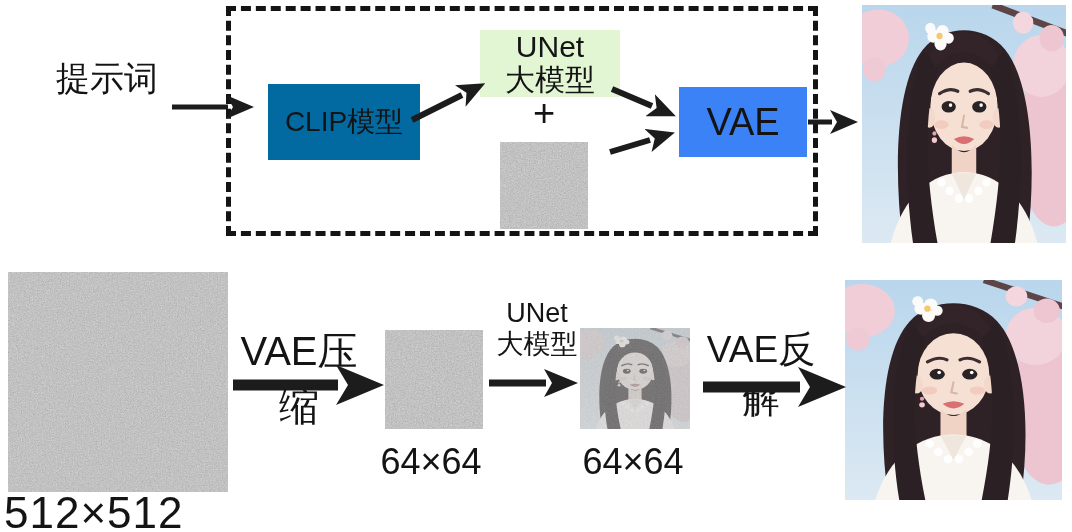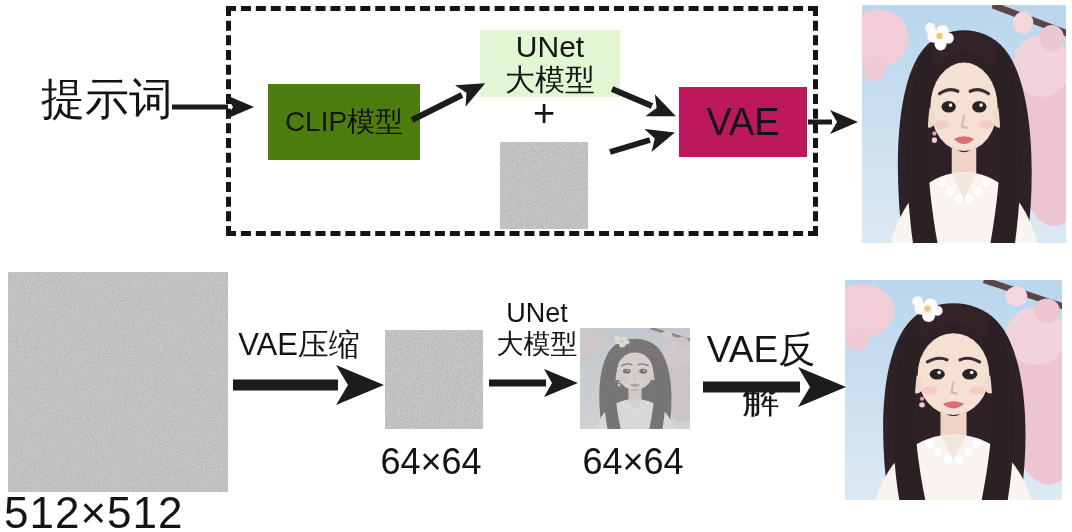--- a/index.html
+++ b/index.html
@@ -3,21 +3,21 @@
 <meta charset="utf-8">
 <style>
   html,body{margin:0;padding:0;background:#ffffff;}
   body{font-family:"Liberation Sans","DejaVu Sans",sans-serif;color:#141414;}
   #canvas{position:relative;width:1072px;height:532px;background:#ffffff;overflow:hidden;}
 
   .abs{position:absolute;}
   .lbl{font-weight:400;text-align:center;color:#141414;}
 
   
-  #prompt-label{left:10px;top:70px;width:194px;font-size:44px;line-height:1.3;}
+  #prompt-label{left:10px;top:56px;width:194px;font-size:34px;line-height:1.3;}
   #dashed-box{left:226px;top:6px;width:592px;height:230px;border:5px dashed #141414;box-sizing:border-box;background:transparent;}
 
   #clip-box{left:268px;top:84px;width:152px;height:76px;font-size:28px;line-height:1.3;
             display:flex;flex-direction:column;justify-content:center;}
   #unet-box-top{left:480px;top:30px;width:140px;height:67px;font-size:30px;line-height:1.08;
             display:flex;flex-direction:column;justify-content:center;}
   #plus-sign{left:518px;top:94px;width:52px;font-size:38px;line-height:1;}
   #vae-box{left:679px;top:87px;width:128px;height:70px;font-size:38px;
             display:flex;align-items:center;justify-content:center;}
 
@@ -28,21 +28,21 @@
   #noise-big{left:8px;top:272px;width:220px;height:220px;}
   #noise-small{left:385px;top:330px;width:98px;height:99px;}
   #img-top{left:862px;top:5px;width:204px;height:238px;}
   #img-bottom{left:845px;top:280px;width:217px;height:220px;}
   #img-blur{left:580px;top:328px;width:110px;height:101px;}
   #img-blur .blurred{filter:saturate(0.4) contrast(0.82) brightness(1.05) blur(0.4px);}
   #img-blur .noise-overlay{position:absolute;left:0;top:0;width:100%;height:100%;opacity:0.45;}
 
   
   #label-512{left:4px;top:488px;width:220px;font-size:44px;text-align:left;letter-spacing:1px;}
-  #label-compress{left:234px;top:324px;width:130px;font-size:31px;}
+  #label-compress{left:234px;top:324px;width:130px;font-size:40px;}
   #label-64a{left:365px;top:441px;width:132px;font-size:36px;}
   #unet-bottom-label{left:478px;top:298px;width:118px;font-size:27px;line-height:1.15;}
   #label-64b{left:566px;top:441px;width:134px;font-size:36px;}
   #label-decode{left:698px;top:325px;width:126px;font-size:37px;}
 
   #arrow-layer{left:0;top:0;width:1072px;height:532px;pointer-events:none;}
 </style>
 </head>
 <body>
 
@@ -108,38 +108,38 @@
       </symbol>
     </defs>
   </svg>
 
   <div id="prompt-label" class="abs lbl">
     <span style="display:block">提示词</span>
   </div>
 
   <div id="dashed-box" class="abs"></div>
 
-  <div id="clip-box" class="abs lbl" style="background: #4d7c0f;">
+  <div id="clip-box" class="abs lbl" style="background: #0369a1;">
     <span>CLIP模型</span>
   </div>
 
   <div id="unet-box-top" class="abs lbl" style="background: rgb(227, 246, 212);">
     <span>UNet</span>
     <span>大模型</span>
   </div>
 
   <div id="plus-sign" class="abs lbl">+</div>
 
   <div id="noise-top" class="abs imgbox">
     <svg>
         <rect width="100%" height="100%" filter="url(#noiseFilter)"></rect>
       </svg>
   </div>
 
-  <div id="vae-box" class="abs lbl" style="background: #be185d;">
+  <div id="vae-box" class="abs lbl" style="background: #3b82f6;">
     <span>VAE</span>
   </div>
 
   <div id="img-top" class="abs imgbox">
     <svg>
         <use href="#portrait" width="100%" height="100%"></use>
       </svg>
   </div>
 
   <div id="noise-big" class="abs imgbox">

